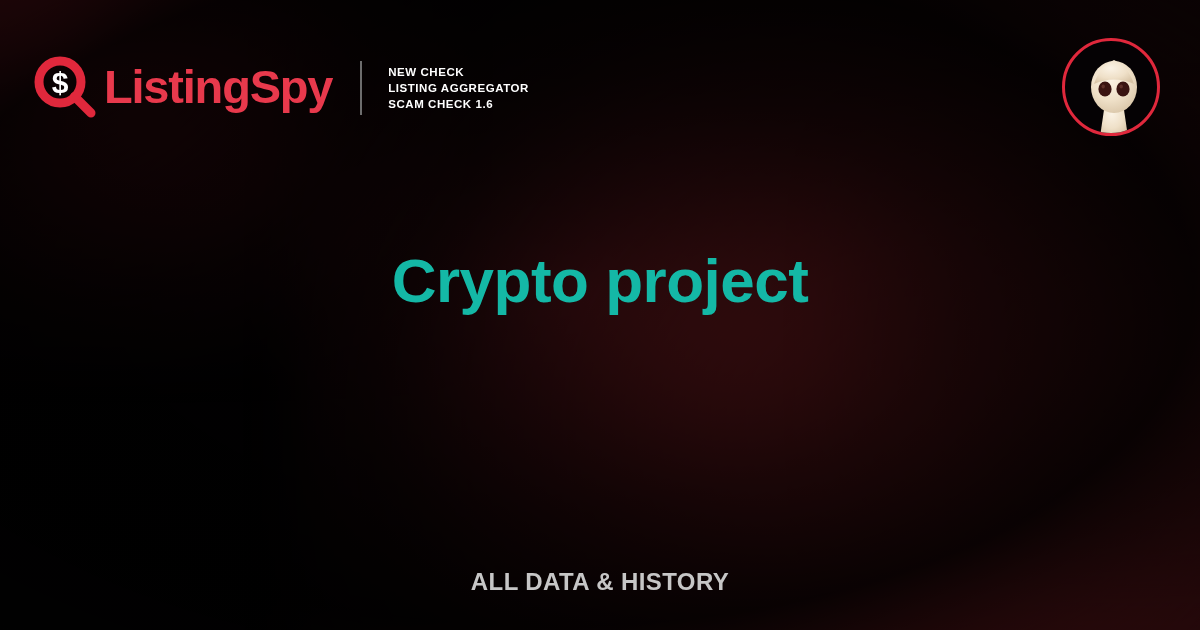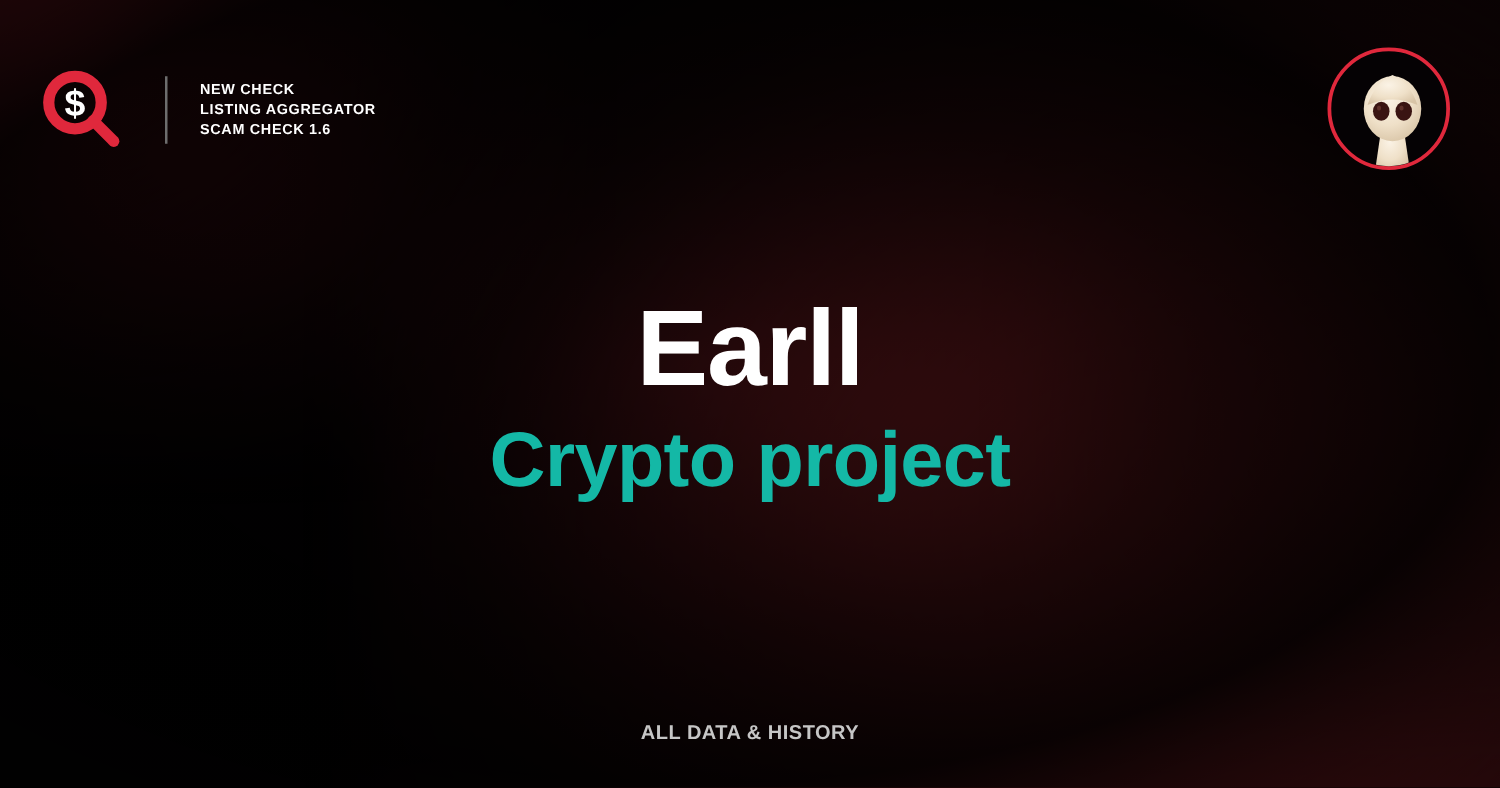--- a/index.html
+++ b/index.html
@@ -147,21 +147,21 @@
 
   
   .footer{
     position:absolute;
     left:0; right:0; bottom:34px;
     text-align:center;
     z-index:5;
   }
   .footer-text{
     color:#c6c6c6;
-    font-size:16px;
+    font-size:24px;
     font-weight:bold;
     letter-spacing:0.4px;
   }
 </style>
 </head>
 <body>
 
 <div class="canvas">
 
   <div class="glow glow-left"></div>
@@ -177,20 +177,21 @@
         <svg viewBox="0 0 64 64" xmlns="http://www.w3.org/2000/svg">
 
           <line x1="40.5" y1="40.5" x2="57" y2="57" stroke="#e0283c" stroke-width="9" stroke-linecap="round"></line>
 
           <circle cx="26" cy="26" r="21" fill="none" stroke="#e0283c" stroke-width="9"></circle>
 
           <text x="26" y="37" text-anchor="middle" font-family="Liberation Sans, sans-serif" font-size="30" font-weight="bold" fill="#ffffff">$</text>
         </svg>
       </span>
 
+      <span class="brand-word"><span style="color:#e8394c">Listing</span><span style="color:#e8394c">Spy</span></span>
 
       <span class="divider"></span>
 
       <span class="tagline">
         <span style="display:block">NEW CHECK</span>
         <span style="display:block">LISTING AGGREGATOR</span>
         <span style="display:block">SCAM CHECK 1.6</span>
       </span>
 
     </div>
@@ -214,21 +215,20 @@
         <ellipse cx="40" cy="48" rx="6.6" ry="7.6" fill="#3a1412"></ellipse>
         <ellipse cx="58" cy="48" rx="6.6" ry="7.6" fill="#3a1412"></ellipse>
         <ellipse cx="38.2" cy="45.4" rx="1.7" ry="2" fill="#6b3a33" opacity="0.75"></ellipse>
         <ellipse cx="56.2" cy="45.4" rx="1.7" ry="2" fill="#6b3a33" opacity="0.75"></ellipse>
       </svg>
     </div>
 
   </div>
 
   <div class="center">
-    <div class="title">Earll</div>
     <div class="subtitle">Crypto project</div>
   </div>
 
   <div class="footer">
     <span class="footer-text">ALL DATA &amp; HISTORY</span>
   </div>
 
 </div>
 
 </body></html>

